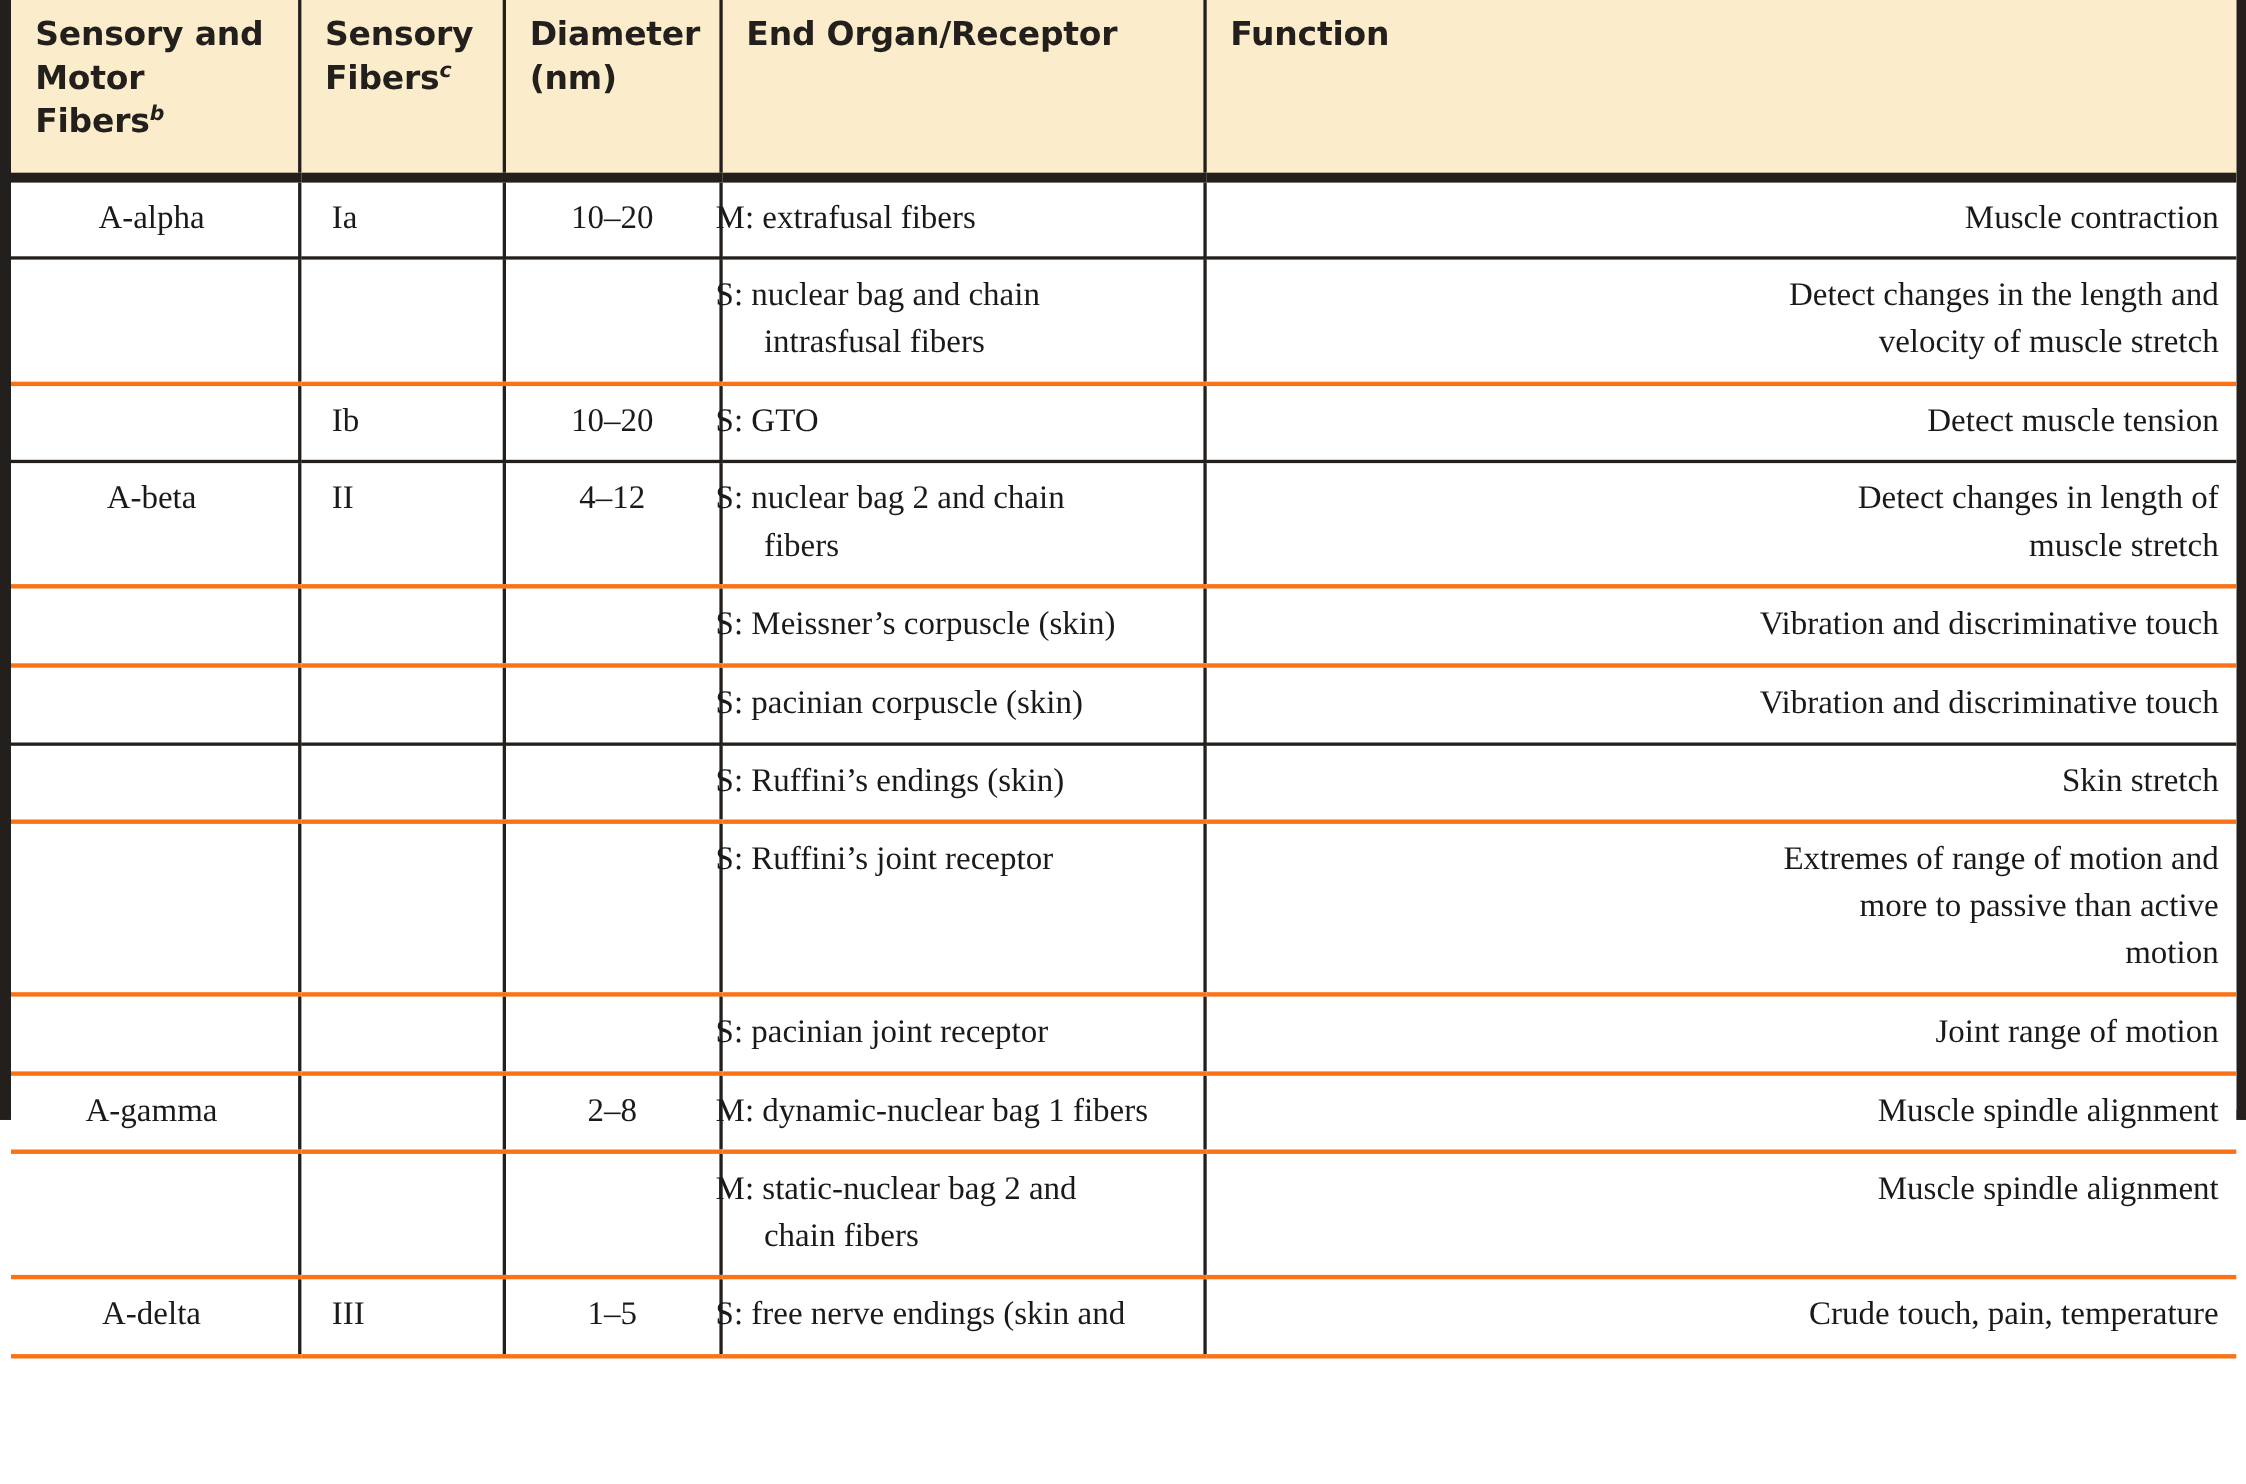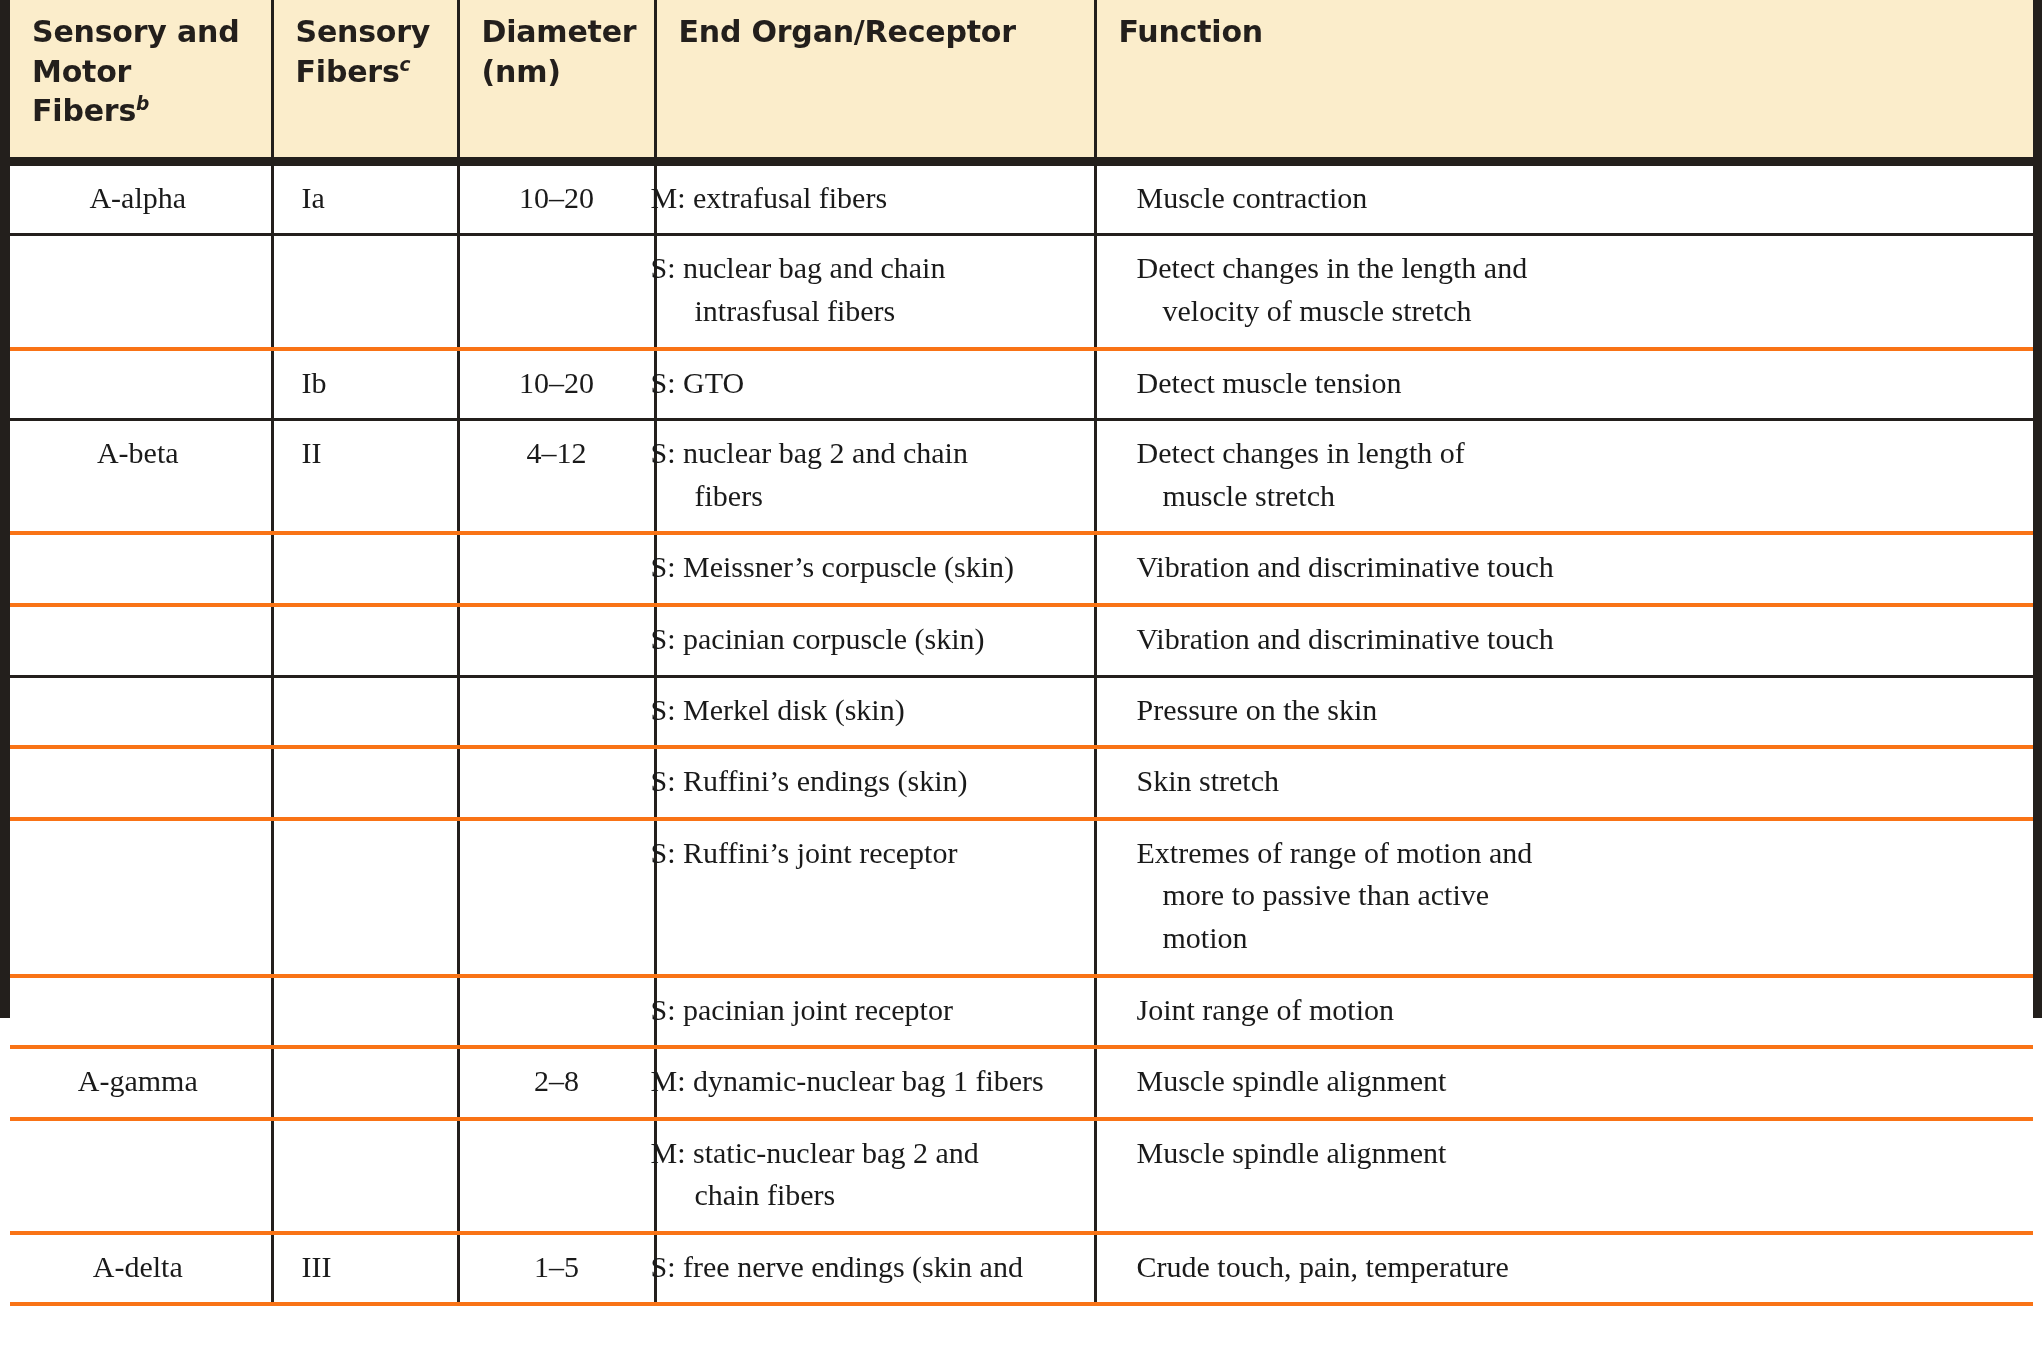--- a/index.html
+++ b/index.html
@@ -86,20 +86,21 @@
 
   
   td.hang {
     text-indent: -22px;
   }
   td.hang .ln { display: block; }
   td.hang .ln + .ln { padding-left: 22px; text-indent: 0; }
 
   td.fn {
     padding-left: 40px;
+    text-align: right;
   }
   td.fn .ln { display: block; }
   td.fn .ln + .ln { padding-left: 26px; }
 </style>
 </head>
 <body>
 
 <div class="table-wrap">
   <table class="fiber-table">
     <colgroup>
@@ -187,31 +188,20 @@
           </td>
           <td class="fn">
             <span class="ln">Vibration and discriminative touch</span>
           </td>
         </tr>
         <tr class="group-end">
           <td class="fiber-name"></td>
           <td class="sens-fiber"></td>
           <td class="diameter"></td>
           <td class="hang">
-            <span class="ln">S: Merkel disk (skin)</span>
-          </td>
-          <td class="fn">
-            <span class="ln">Pressure on the skin</span>
-          </td>
-        </tr>
-        <tr class="group-end">
-          <td class="fiber-name"></td>
-          <td class="sens-fiber"></td>
-          <td class="diameter"></td>
-          <td class="hang">
             <span class="ln">S: Ruffini’s endings (skin)</span>
           </td>
           <td class="fn">
             <span class="ln">Skin stretch</span>
           </td>
         </tr>
         <tr class="group-end">
           <td class="fiber-name"></td>
           <td class="sens-fiber"></td>
           <td class="diameter"></td>

